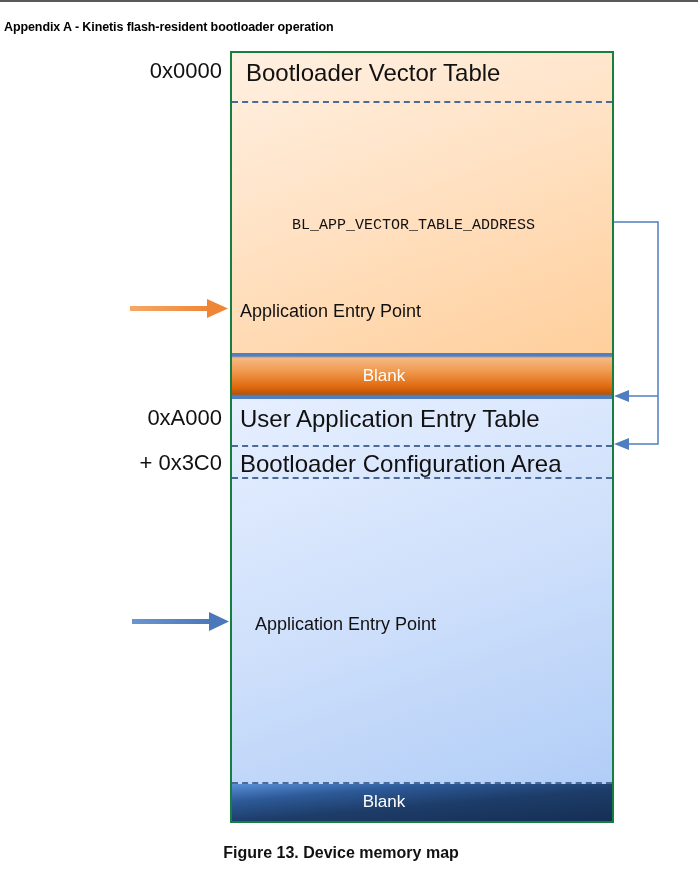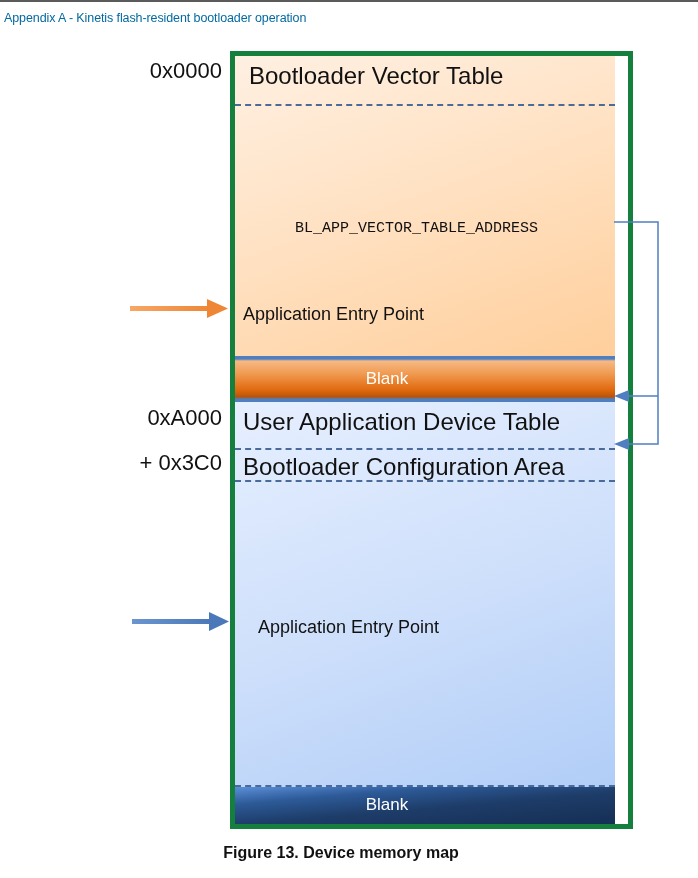--- a/index.html
+++ b/index.html
@@ -1,19 +1,19 @@
 <!DOCTYPE html>
 <html><head>
 <meta charset="utf-8">
 <style>
   html, body { margin: 0; padding: 0; background: #ffffff; }
   body { width: 698px; height: 878px; position: relative; overflow: hidden; font-family: "Liberation Sans", sans-serif; }
   .top-rule { position: absolute; left: 0; top: 0; width: 698px; height: 2px; background: #5a5a5a; }
-  .header { position: absolute; left: 4px; top: 11px; font-size: 12.5px; font-weight: normal; color: #0369a1; letter-spacing: -0.1px; }
-  .mem-box { position: absolute; left: 230px; top: 51px; width: 380px; height: 768px; border: 5px solid #15803d; box-sizing: content-box; overflow: hidden; padding-left: 13px; }
+  .header { position: absolute; left: 4px; top: 20px; font-size: 12.5px; font-weight: bold; color: #000000; letter-spacing: -0.1px; }
+  .mem-box { position: absolute; left: 230px; top: 51px; width: 380px; height: 768px; border: 2px solid #15803d; box-sizing: content-box; overflow: hidden; }
   .region { position: absolute; left: 0; width: 380px; }
   .bl-region { top: 0; height: 300px; background: linear-gradient(160deg, #fff0e2 0%, #ffe2c4 45%, #ffcf9c 100%); }
   .blank-orange { top: 300px; height: 46px; background: linear-gradient(180deg, #4f7fc0 0px, #4f7fc0 3px, #f6b984 5px, #f09a50 18px, #e0690e 34px, #b85408 41px, #4f7fc0 43px, #4f7fc0 46px); }
   .app-region { top: 346px; height: 385px; background: linear-gradient(160deg, #e6efff 0%, #cfe0fb 50%, #b1cdf7 100%); }
   .blank-dark { top: 731px; height: 37px; background: linear-gradient(175deg, #5a8fd8 0%, #2d5a98 25%, #1d3c68 55%, #152f55 100%); }
   .dash { position: absolute; left: 0; width: 380px; height: 0; border-top: 2px dashed #4a6b9a; }
   .addr { position: absolute; font-size: 22px; color: #111; text-align: right; width: 120px; }
   .region-label { position: absolute; color: #111; white-space: nowrap; }
   .lg { font-size: 24px; }
   .md { font-size: 18px; }
@@ -36,21 +36,21 @@
   <div class="region bl-region">
     <div class="region-label lg" style="left:14px; top:6px;">Bootloader Vector Table</div>
     <div class="dash" style="top:48px;"></div>
     <div class="region-label serif" style="left:60px; top:164px;">BL_APP_VECTOR_TABLE_ADDRESS</div>
     <div class="region-label md" style="left:8px; top:248px;">Application Entry Point</div>
   </div>
   <div class="region blank-orange">
     <div class="blank-label" style="top:13px;">Blank</div>
   </div>
   <div class="region app-region">
-    <div class="region-label lg" style="left:8px; top:6px;">User Application Device Table</div>
+    <div class="region-label lg" style="left:8px; top:6px;">User Application Entry Table</div>
     <div class="dash" style="top:46px;"></div>
     <div class="region-label lg" style="left:8px; top:51px;">Bootloader Configuration Area</div>
     <div class="dash" style="top:78px;"></div>
     <div class="region-label md" style="left:8px; top:215px;margin-left:15px;">Application Entry Point</div>
     <div class="dash" style="top:383px;"></div>
   </div>
   <div class="region blank-dark">
     <div class="blank-label" style="top:8px;">Blank</div>
   </div>
 </div>

